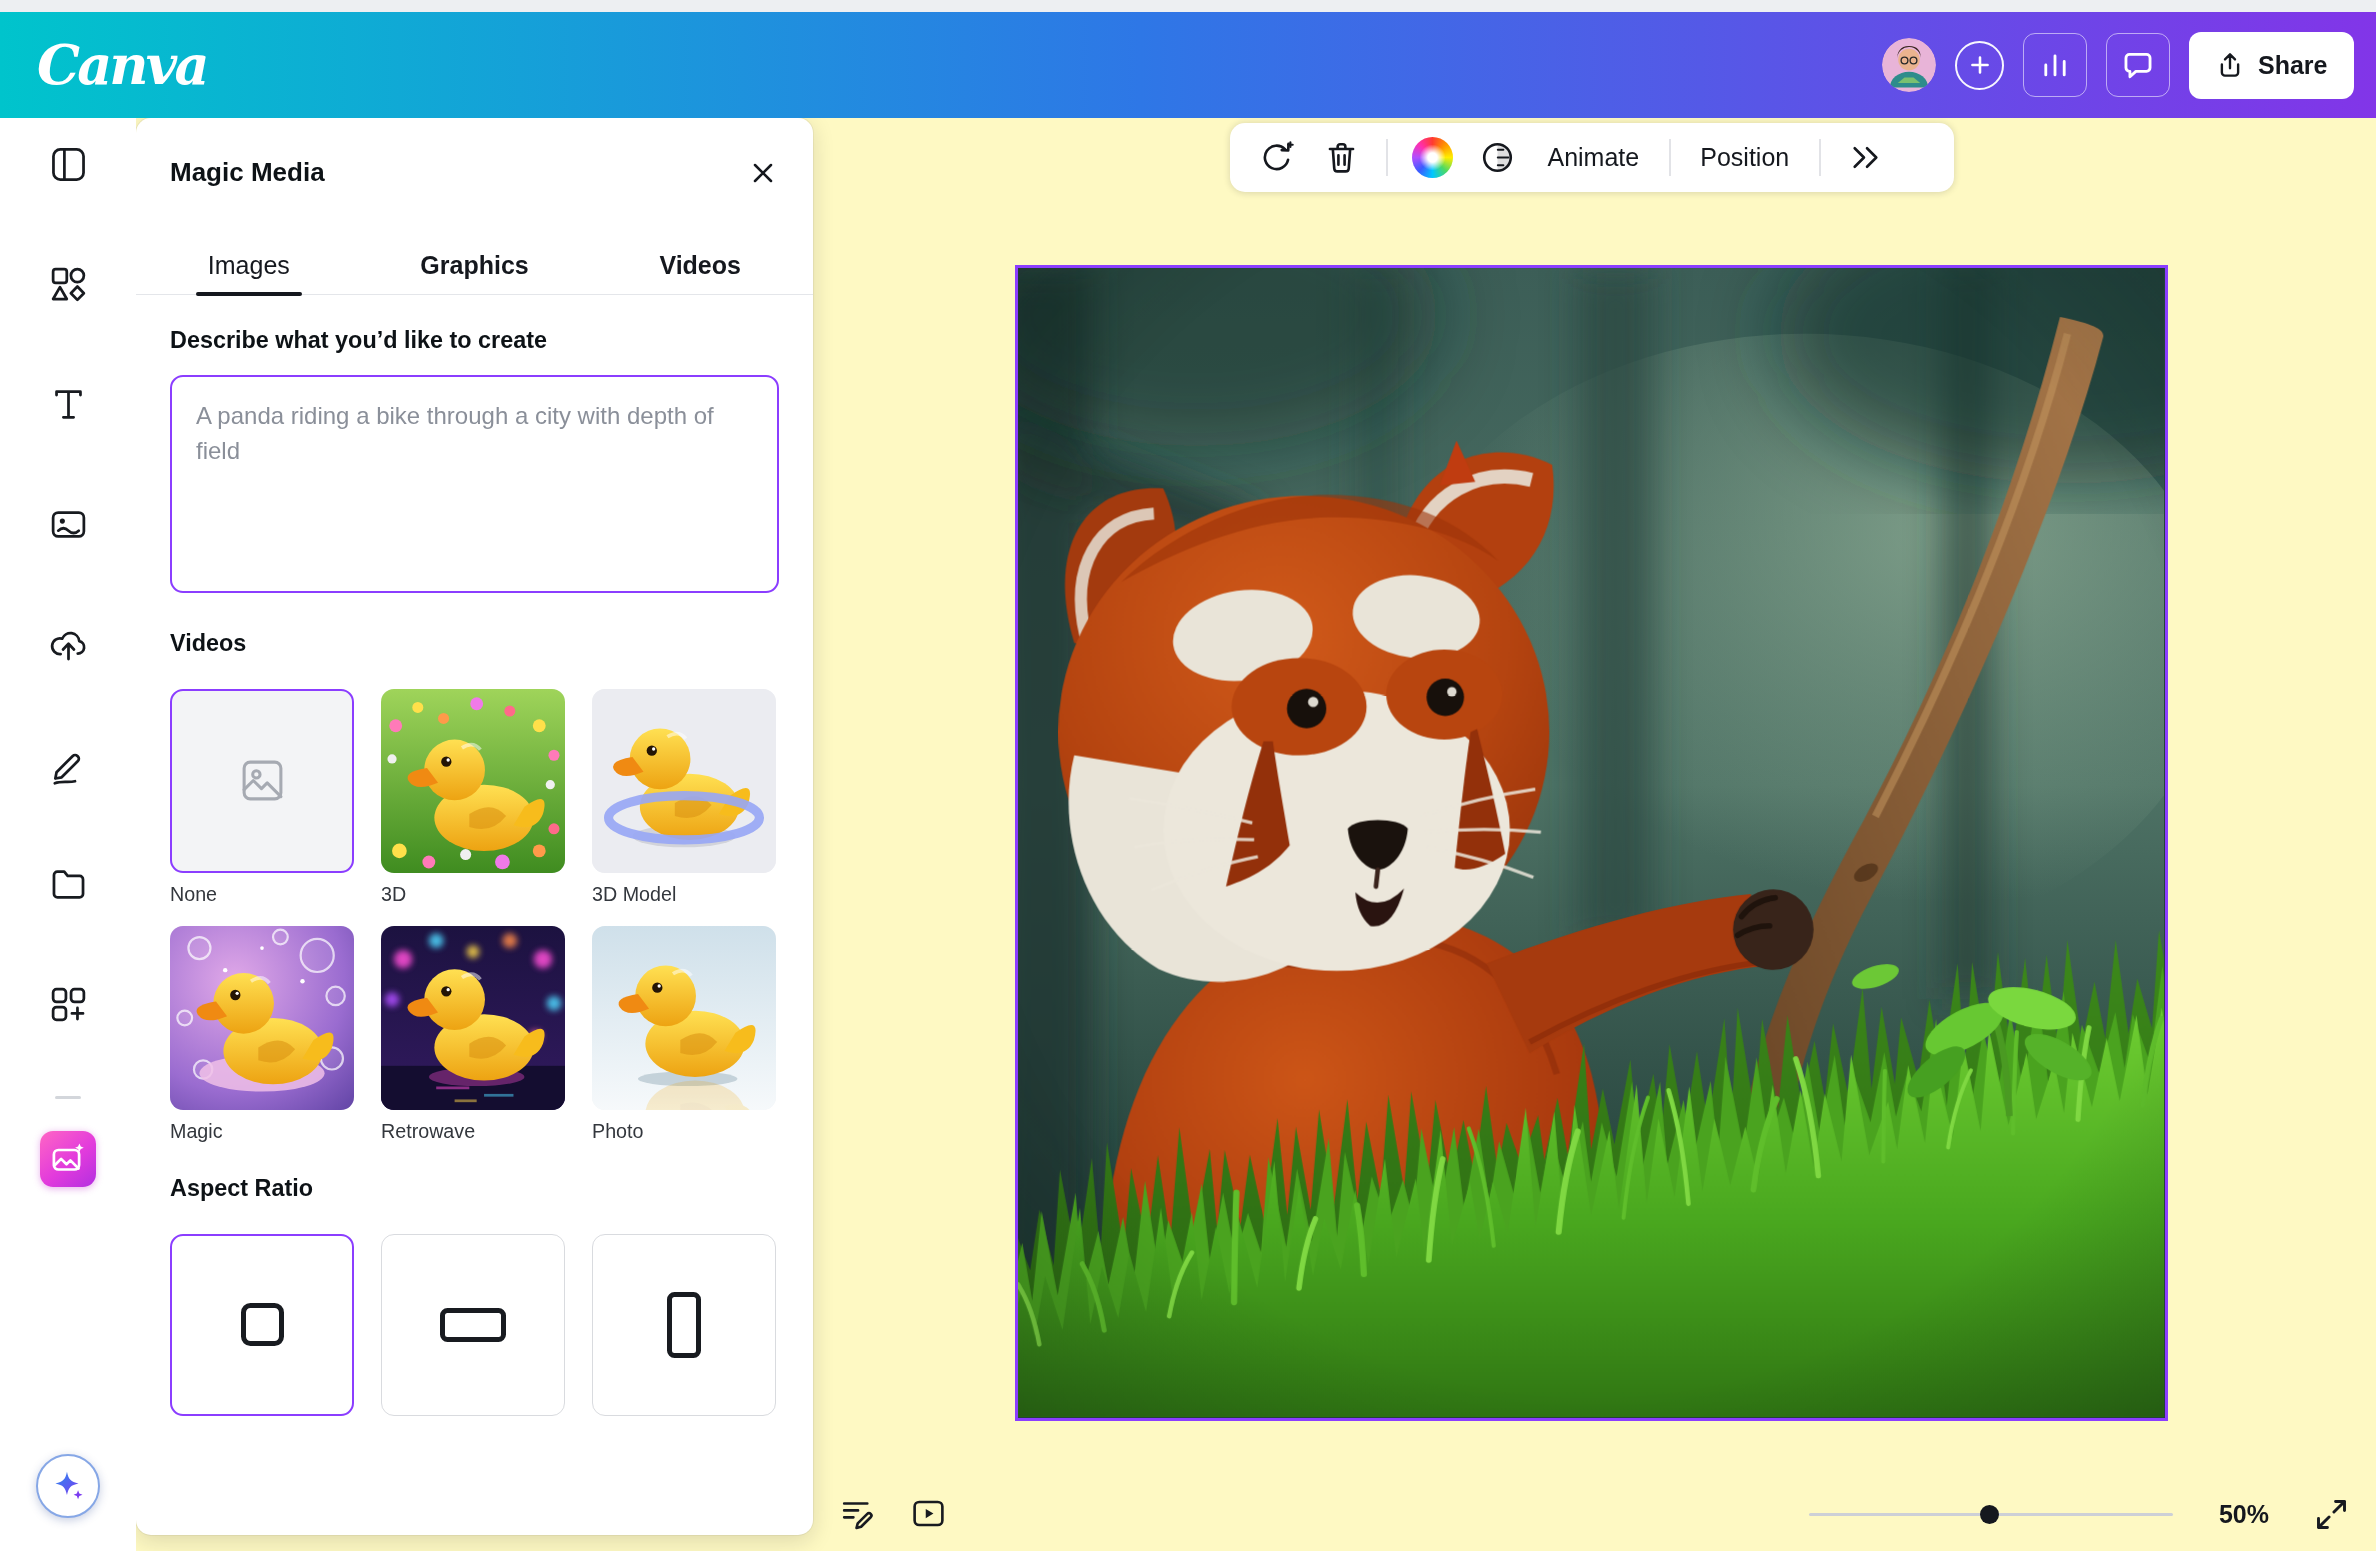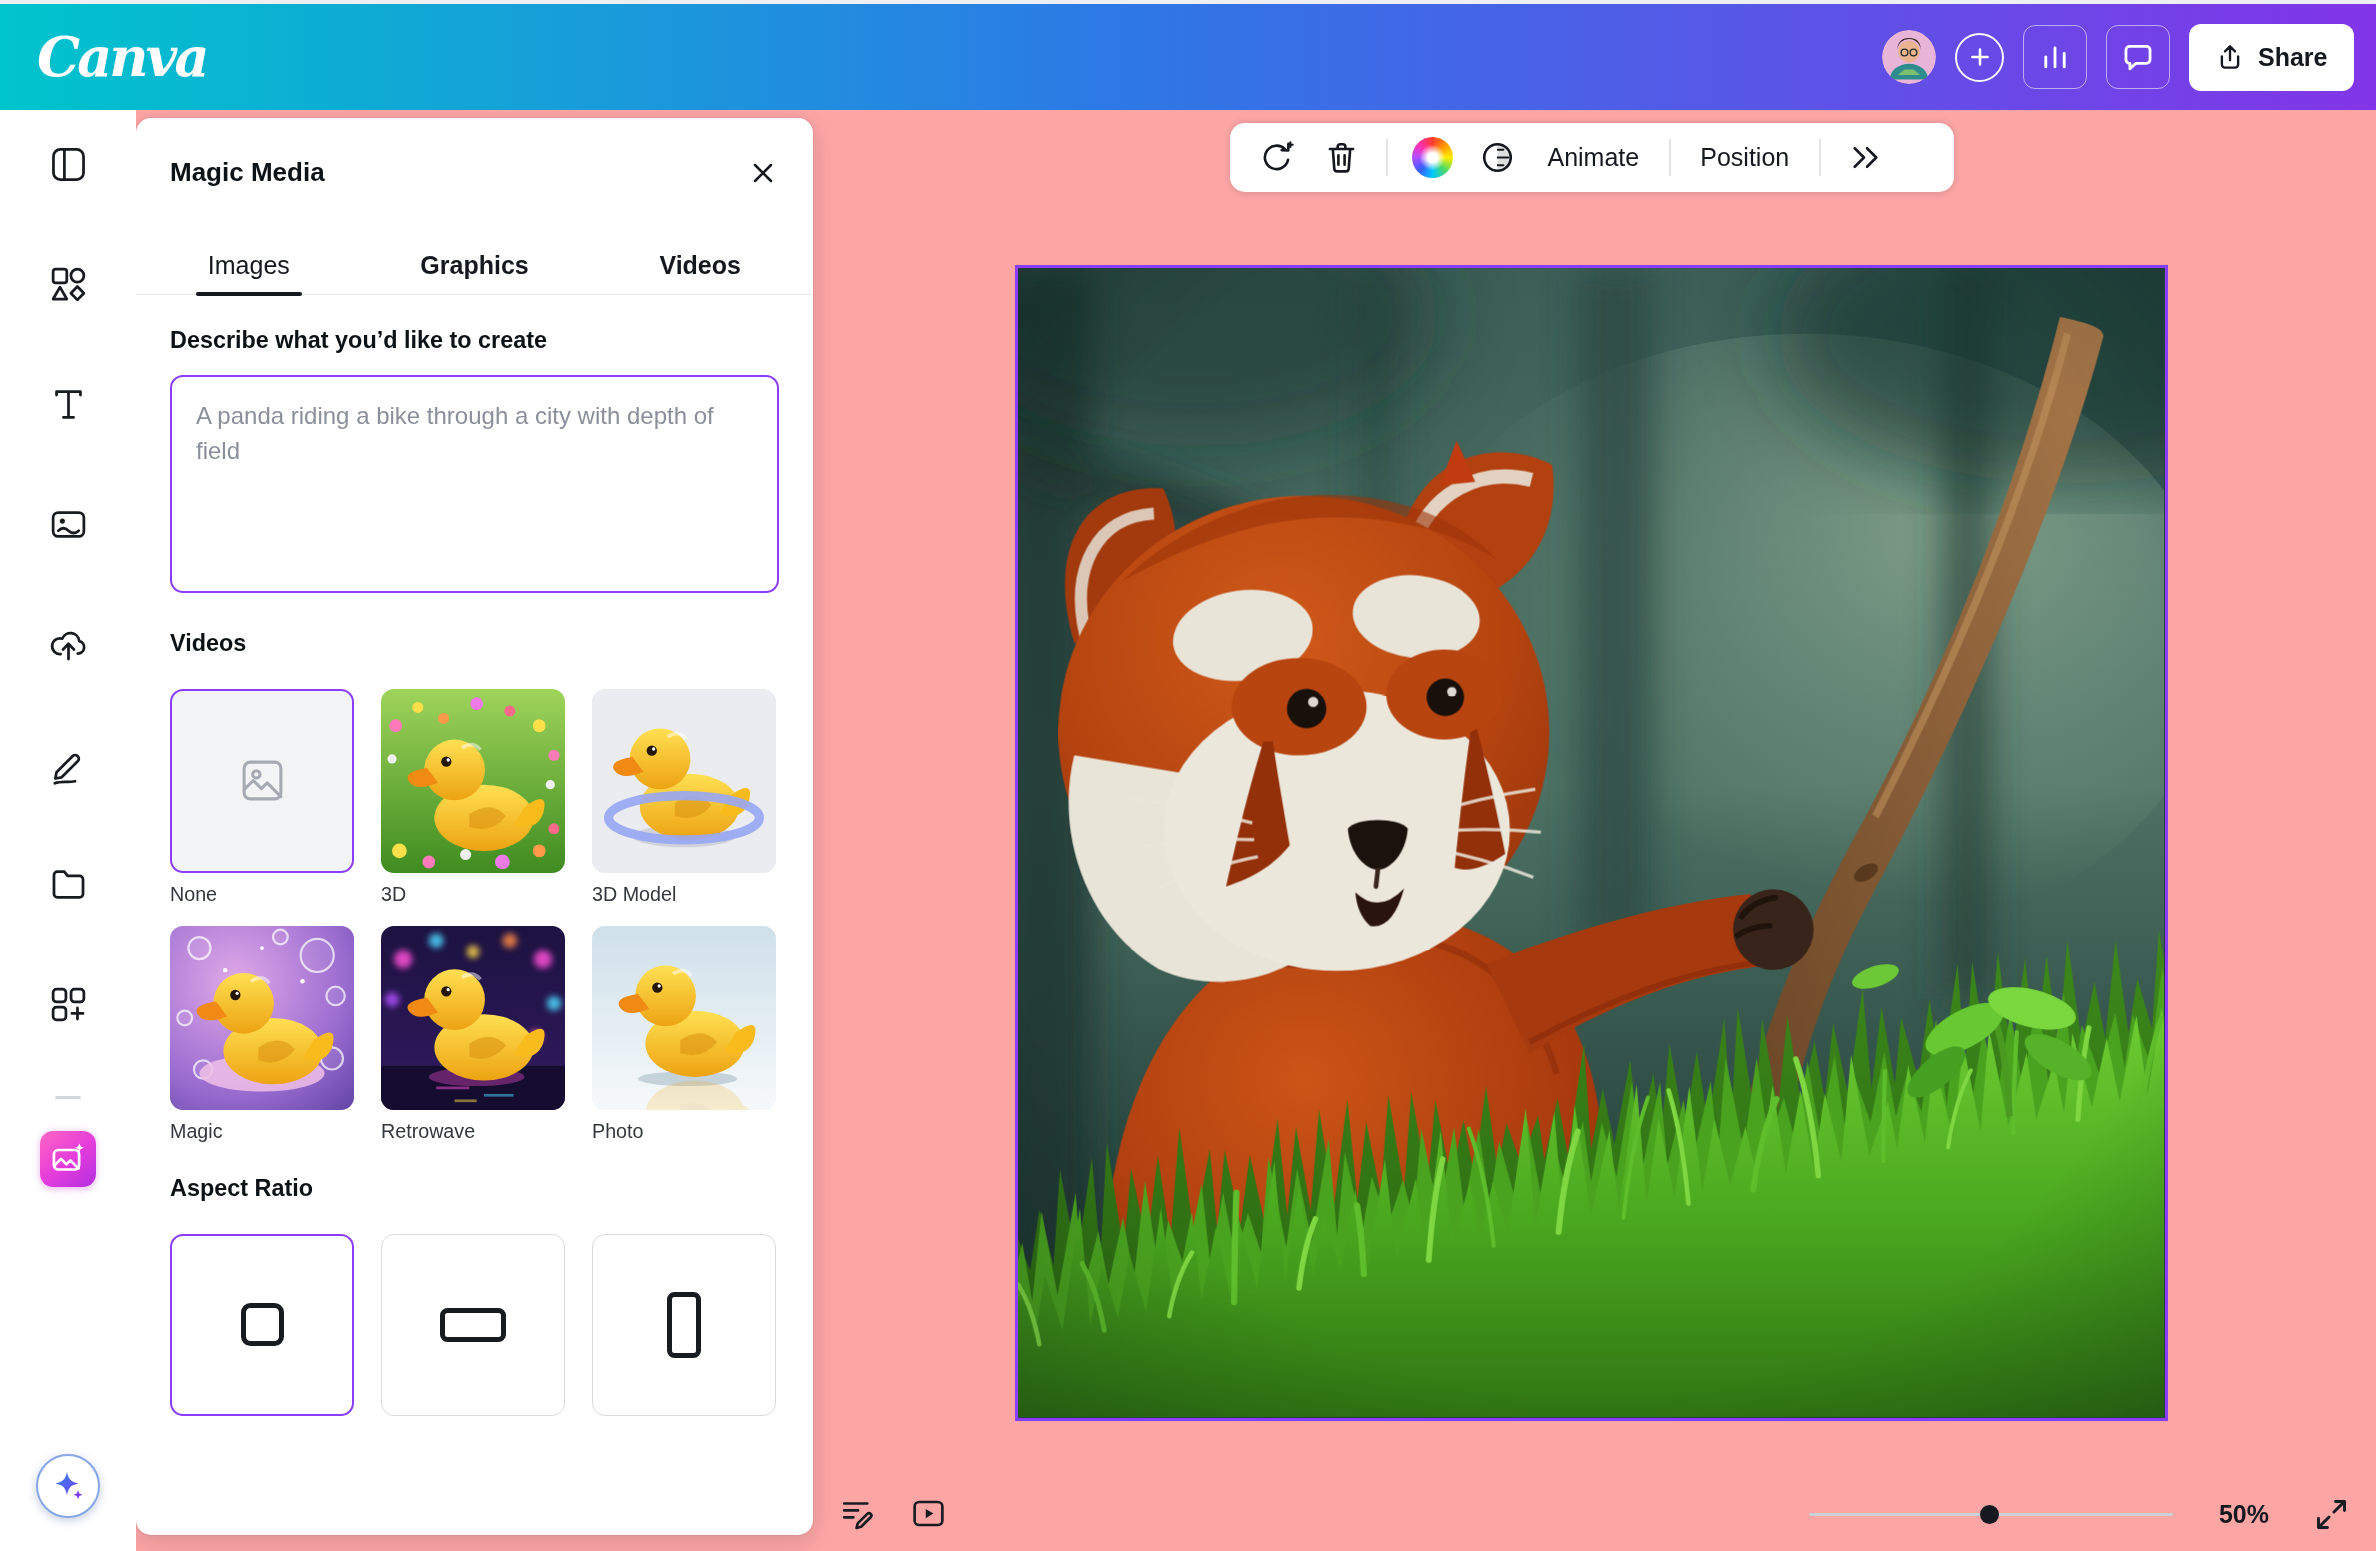--- a/index.html
+++ b/index.html
@@ -2,21 +2,21 @@
 <html style="font-size:15px"><head>
 <meta charset="utf-8">
 <style>
   *{box-sizing:border-box;margin:0;padding:0}
   html,body{width:2376px;height:1552px;overflow:hidden}
   body{font-family:"Liberation Sans",sans-serif;color:#0d1216;background:#edeff2}
   button{font-family:inherit;background:none;border:none;padding:0;cursor:pointer;color:inherit}
   .app{position:relative;width:2376px;height:1552px;overflow:hidden}
 
   
-  .header{position:absolute;top:4px;left:0;right:0;height:106px;z-index:40;
+  .header{position:absolute;top:12px;left:0;right:0;height:106px;z-index:40;
     background:linear-gradient(90deg,#00c4cc 0%,#2e77e6 48%,#8235e8 100%);
     display:flex;align-items:center;padding:0 22.5px 0 37px}
   .logo{font-family:"DejaVu Serif",serif;font-style:italic;font-weight:700;
     color:#fff;font-size:54px;letter-spacing:-2.8px;line-height:1}
   .header-right{margin-left:auto;display:flex;align-items:center;gap:19px}
   .avatar{width:54px;height:54px;border-radius:50%;overflow:hidden;flex:0 0 auto}
   .avatar svg{display:block;width:100%;height:100%}
   .hbtn-circle{width:49px;height:49px;border-radius:50%;border:2.8px solid rgba(255,255,255,.95);
     display:flex;align-items:center;justify-content:center;color:#fff}
   .hbtn-square{width:64px;height:64px;border-radius:12px;border:1.9px solid rgba(255,255,255,.55);
@@ -37,21 +37,21 @@
   .side-divider{width:26px;height:2.8px;background:#d3d6db;border-radius:1.9px;margin:7.5px 0 32px}
   .magic-btn{width:56px;height:56px;border-radius:13px;margin-bottom:0;
     background:linear-gradient(140deg,#ff66c4 0%,#e23bdc 55%,#b32fe0 100%);
     display:flex;align-items:center;justify-content:center;color:#fff;
     box-shadow:0 1.9px 7.5px rgba(190,40,200,.35)}
   .assistant-btn{position:absolute;bottom:34px;left:calc(50% - 32px);width:64px;height:64px;
     border-radius:50%;background:#fff;border:2.8px solid #86a7e6;
     box-shadow:0 2.8px 9.4px rgba(30,60,140,.25);display:flex;align-items:center;justify-content:center}
 
   
-  .canvas{position:absolute;left:136px;top:106px;right:0;bottom:0;background:#fca5a5;z-index:1}
+  .canvas{position:absolute;left:136px;top:106px;right:0;bottom:0;background:#fef9c3;z-index:1}
   .float-toolbar{position:absolute;left:1094px;top:17px;width:724px;height:69px;background:#fff;
     border-radius:15px;box-shadow:0 0.9px 7.5px rgba(20,24,30,.16);
     display:flex;align-items:center;gap:24px;padding:0 26px}
   .tb-icon{width:41px;height:41px;display:flex;align-items:center;justify-content:center;color:#15181e}
   .ic-tb{width:37px;height:37px;stroke-width:1.7}
   .tb-div{width:1.9px;height:37px;background:#e2e3e7;flex:0 0 auto}
   .tb-text{font-size:25px;color:#15181e;padding:0 5.6px;white-space:nowrap}
   .color-wheel{width:41px;height:41px;border-radius:50%;
     background:radial-gradient(circle,#ffffff 0 16%,rgba(255,255,255,0) 45%),
       conic-gradient(#ff3b30,#ff9500,#ffee00,#4cd964,#00c7ff,#3a5bff,#b04fff,#ff2fae,#ff3b30)}

